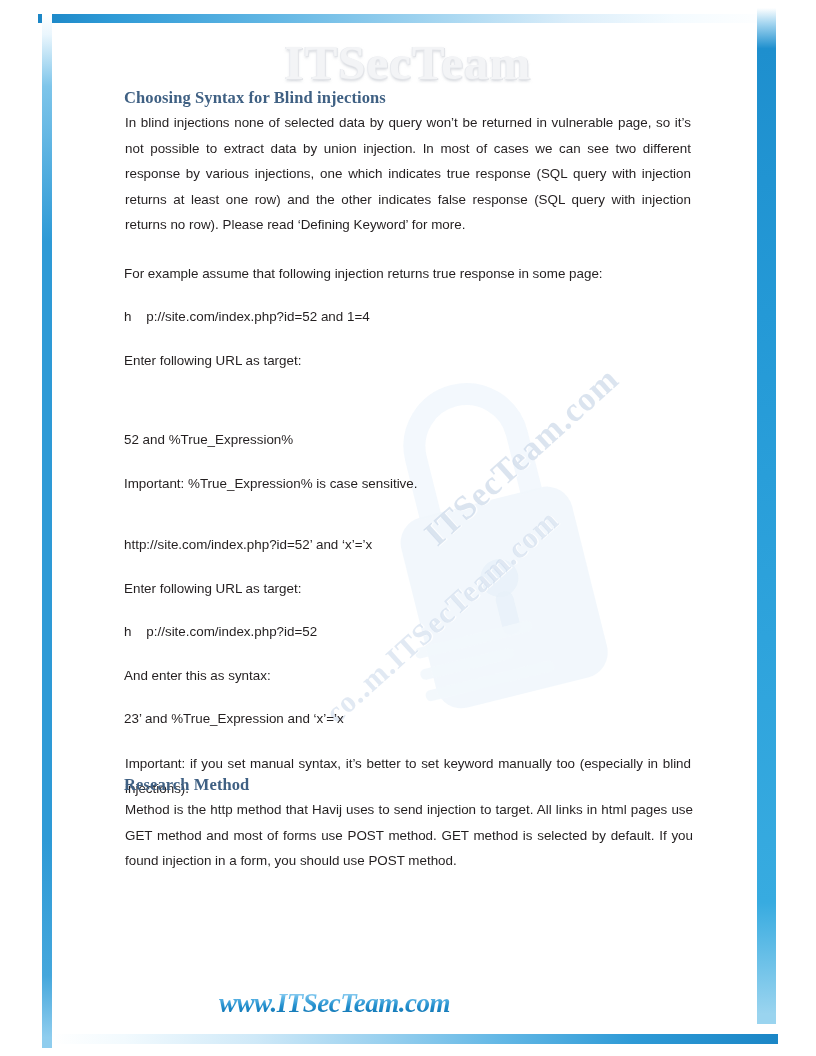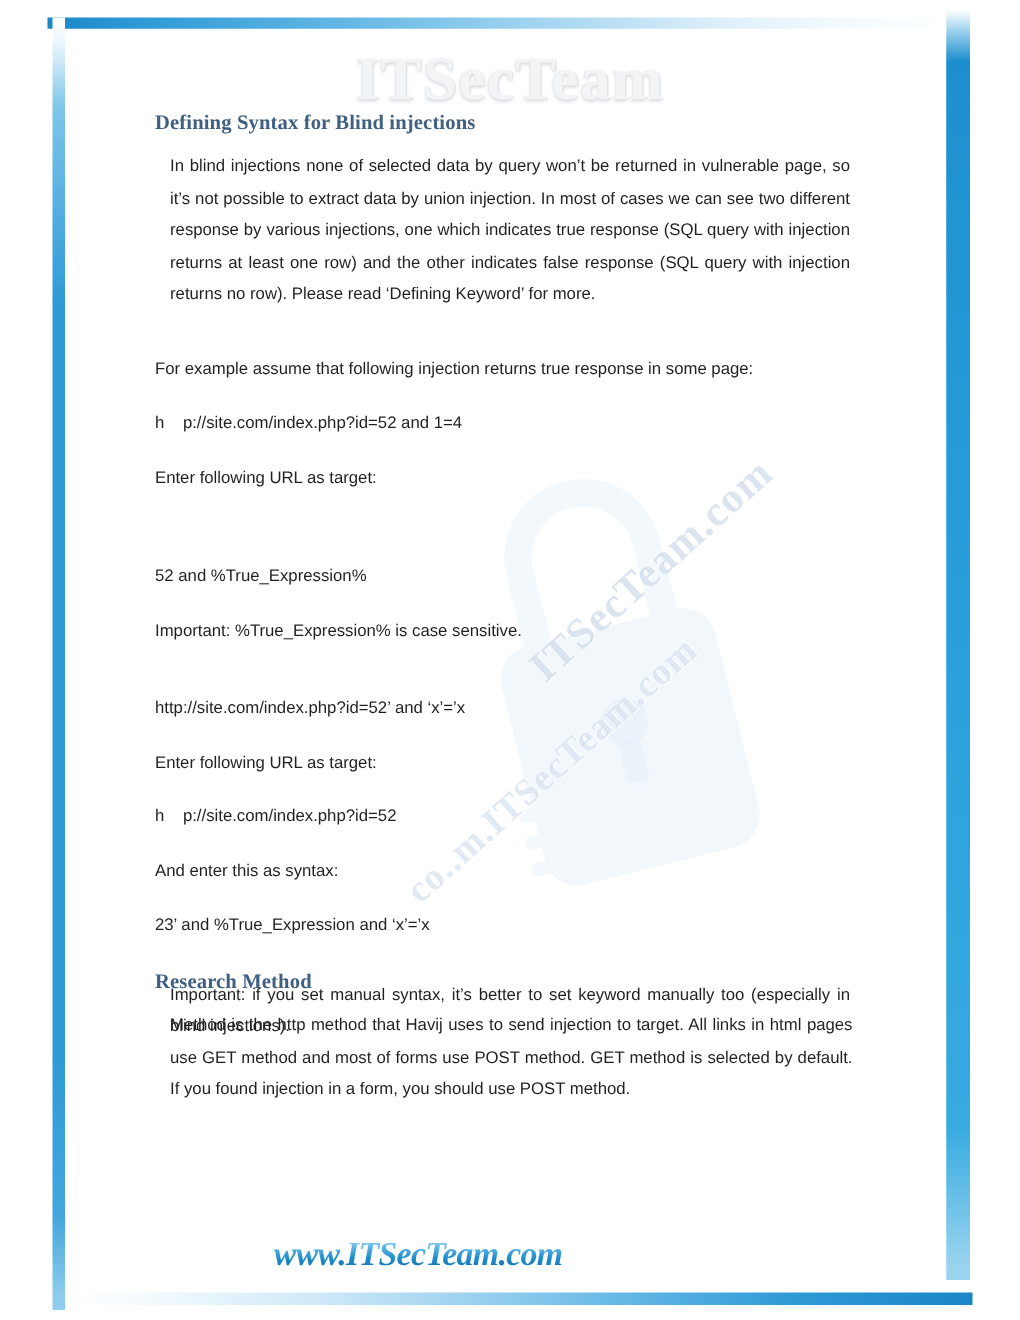--- a/index.html
+++ b/index.html
@@ -146,21 +146,21 @@
     font-size: 16.5px;
     color: #3f6083;
     margin: 0 0 2px 0;
     letter-spacing: 0.1px;
   }
   p.body-text {
     font-family: "Liberation Sans", sans-serif;
     font-size: 13.4px;
     line-height: 25.5px;
     color: #231f20;
-    margin: 12px;
+    margin: 1px;
     text-align: justify;
     text-justify: inter-word;
   }
   p.line-text {
     font-family: "Liberation Sans", sans-serif;
     font-size: 13.4px;
     line-height: 25.5px;
     color: #231f20;
     margin: 0;
     text-align: left;
@@ -237,21 +237,21 @@
       <rect x="60" y="318" width="96" height="11" rx="5" fill="#e6f1fa" opacity="0.9"></rect>
       <rect x="60" y="340" width="132" height="11" rx="5" fill="#e6f1fa" opacity="0.9"></rect>
     </g>
   </svg>
 
   <div class="wm-header-logo">ITSecTeam</div>
   <div class="wm-diagonal">ITSecTeam.com</div>
   <div class="wm-diagonal-2">co..m.ITSecTeam.com</div>
 
   <div class="content">
-    <h2 class="section-heading">Defining Syntax for Blind injections</h2>
+    <h2 class="section-heading">Choosing Syntax for Blind injections</h2>
     <p class="body-text">In blind injections none of selected data by query won’t be returned in vulnerable page, so it’s not possible to extract data by union injection. In most of cases we can see two different response by various injections, one which indicates true response (SQL query with injection returns at least one row) and the other indicates false response (SQL query with injection returns no row). Please read ‘Defining Keyword’ for more.</p>
 
     <div class="gap-md"></div>
     <p class="line-text">For example assume that following injection returns true response in some page:</p>
     <div class="gap-sm"></div>
     <p class="line-text">h    p://site.com/index.php?id=52 and 1=4</p>
     <div class="gap-sm"></div>
     <p class="line-text">Enter following URL as target:</p>
     <div class="gap-sm"></div>
     <div class="gap-sm"></div>

